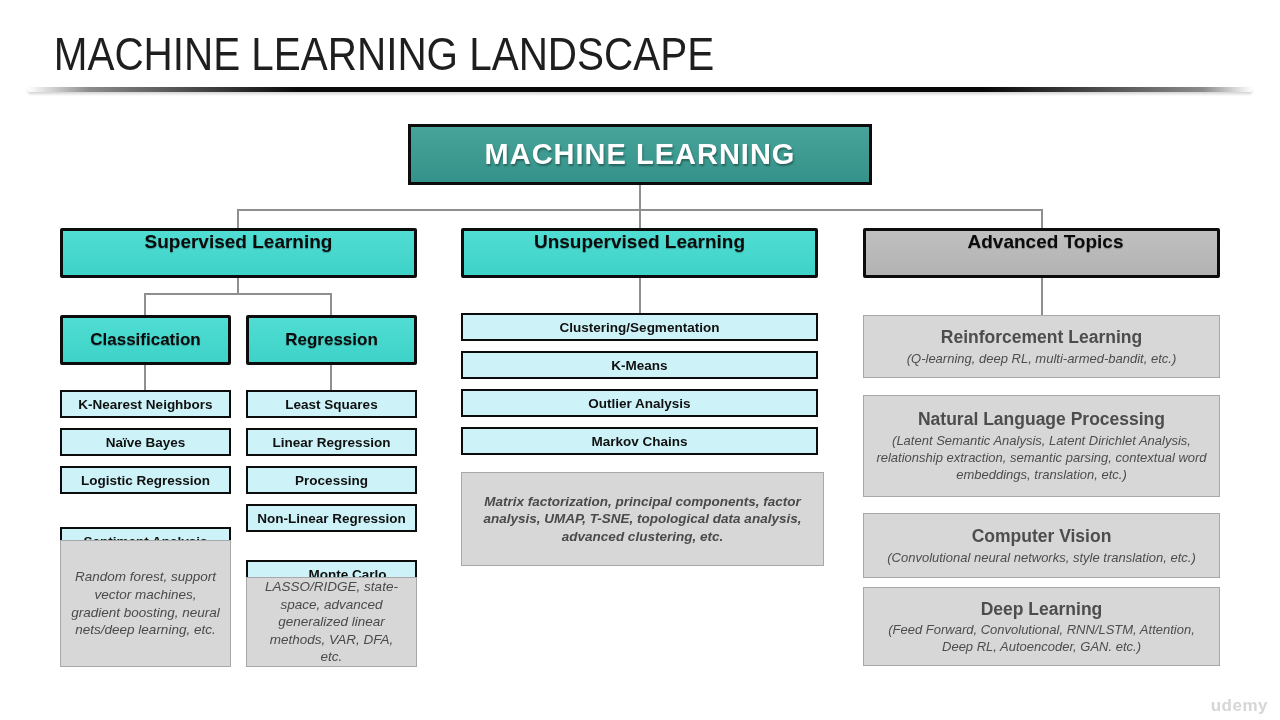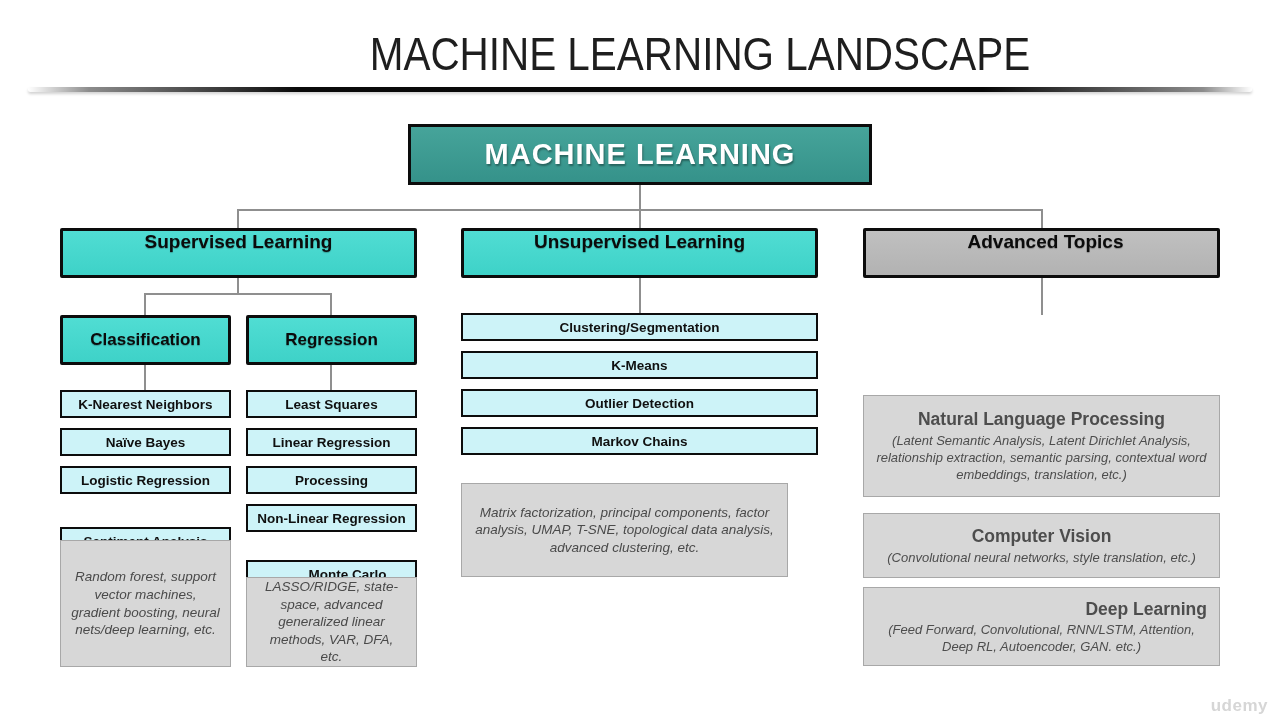--- a/index.html
+++ b/index.html
@@ -1,21 +1,21 @@
 <!DOCTYPE html>
 <html><head>
 <meta charset="utf-8">
 <style>
   html,body{margin:0;padding:0;background:#fff;}
   #stage{
     position:relative;width:1280px;height:720px;background:#ffffff;
     font-family:"Liberation Sans", sans-serif;overflow:hidden;
   }
   .page-title{
-    position:absolute;top:26px;left:0;width:1084px;text-align:right;
+    position:absolute;top:26px;left:0;width:1084px;text-align:left;
     font-size:47px;font-weight:400;color:#1e1e1e;letter-spacing:0px;
   }
   .page-title span{display:inline-block;transform:scaleX(.86);transform-origin:center;}
   .title-divider{
     position:absolute;top:87px;left:28px;width:1224px;height:5px;border-radius:3px;
     background:linear-gradient(to right, rgba(0,0,0,0) 0%, rgba(0,0,0,.45) 5%, #0a0a0a 22%, #060606 78%, rgba(0,0,0,.45) 96%, rgba(0,0,0,0) 100%);
     box-shadow:0 2px 3px rgba(0,0,0,.18);
   }
   
   .ln{position:absolute;background:#8f8f8f;}
@@ -123,32 +123,36 @@
   <div class="item w-narrow" style="left:246px;top:428px;">Linear Regression</div>
   <div class="item w-narrow" style="left:246px;top:466px;">Processing</div>
   <div class="item w-narrow" style="left:246px;top:504px;">Non-Linear Regression</div>
   <div class="item w-narrow" style="left:246px;top:560px;padding-left:32px;">Monte Carlo</div>
 
   <div class="note" style="left:60px;top:540px;width:171px;height:127px;">Random forest, support vector machines, gradient boosting, neural nets/deep learning, etc.</div>
   <div class="note" style="left:246px;top:577px;width:171px;height:90px;">LASSO/RIDGE, state-space, advanced generalized linear methods, VAR, DFA, etc.</div>
 
   <div class="item w-wide" style="left:461px;top:313px;">Clustering/Segmentation</div>
   <div class="item w-wide" style="left:461px;top:351px;">K-Means</div>
-  <div class="item w-wide" style="left:461px;top:389px;">Outlier Detection</div>
+  <div class="item w-wide" style="left:461px;top:389px;">Outlier Analysis</div>
   <div class="item w-wide" style="left:461px;top:427px;">Markov Chains</div>
-  <div class="note" style="left:461px;top:483px;width:327px;height:94px;">Matrix factorization, principal components, factor analysis, UMAP, T-SNE, topological data analysis, advanced clustering, etc.</div>
+  <div class="note" style="left:461px;top:472px;width:363px;height:94px;font-weight:bold;">Matrix factorization, principal components, factor analysis, UMAP, T-SNE, topological data analysis, advanced clustering, etc.</div>
 
+  <div class="adv-card" style="top:315px;height:63px;">
+    <div class="adv-title">Reinforcement Learning</div>
+    <div class="adv-sub">(Q-learning, deep RL, multi-armed-bandit, etc.)</div>
+  </div>
   <div class="adv-card" style="top:395px;height:102px;">
     <div class="adv-title">Natural Language Processing</div>
     <div class="adv-sub">(Latent Semantic Analysis, Latent Dirichlet Analysis, relationship extraction, semantic parsing, contextual word embeddings, translation, etc.)</div>
   </div>
   <div class="adv-card" style="top:513px;height:65px;">
     <div class="adv-title">Computer Vision</div>
     <div class="adv-sub">(Convolutional neural networks, style translation, etc.)</div>
   </div>
-  <div class="adv-card" style="top:587px;height:79px;align-items:flex-end;">
+  <div class="adv-card" style="top:587px;height:79px;">
     <div class="adv-title">Deep Learning</div>
     <div class="adv-sub">(Feed Forward, Convolutional, RNN/LSTM, Attention, Deep RL, Autoencoder, GAN. etc.)</div>
   </div>
 
   <div class="watermark">udemy</div>
 
 </div>
 
 </body></html>

